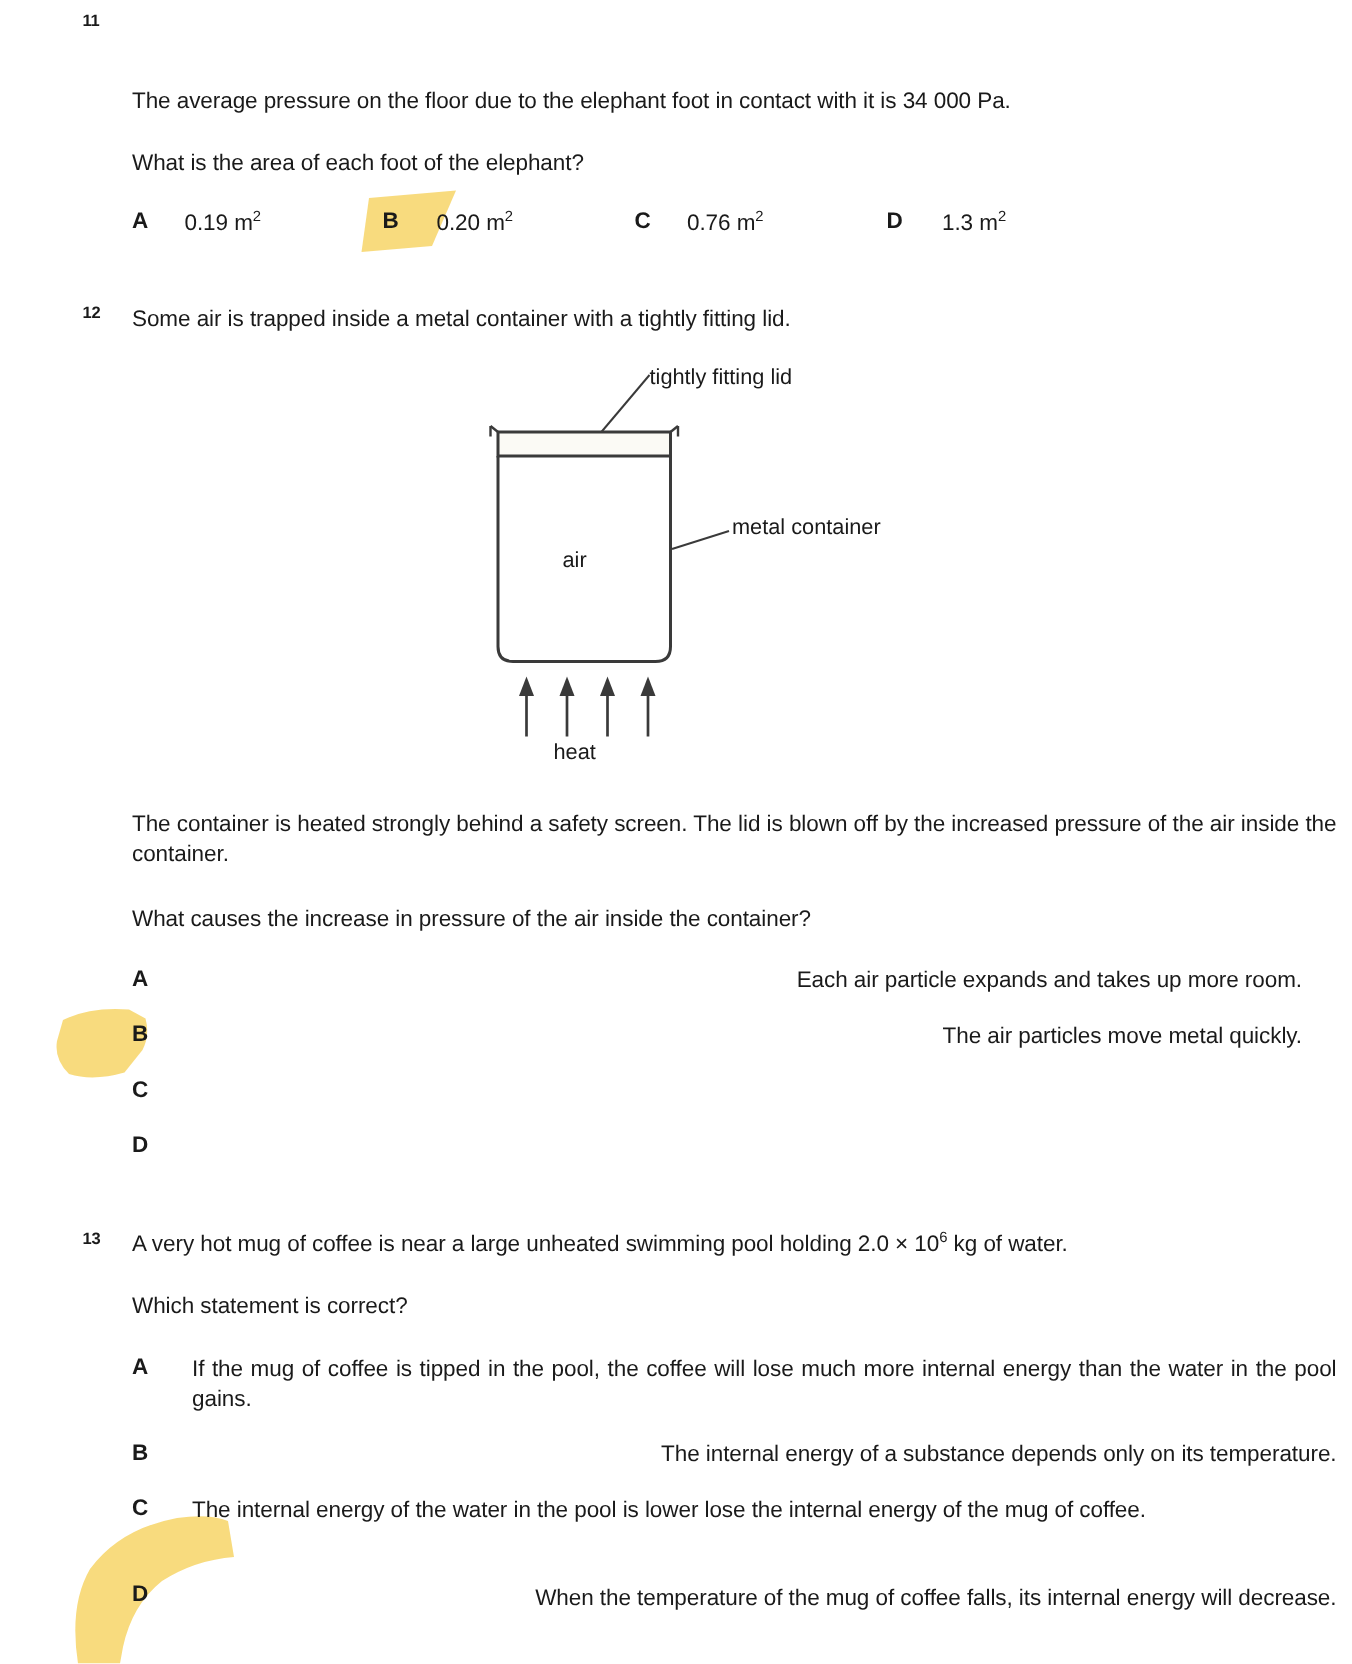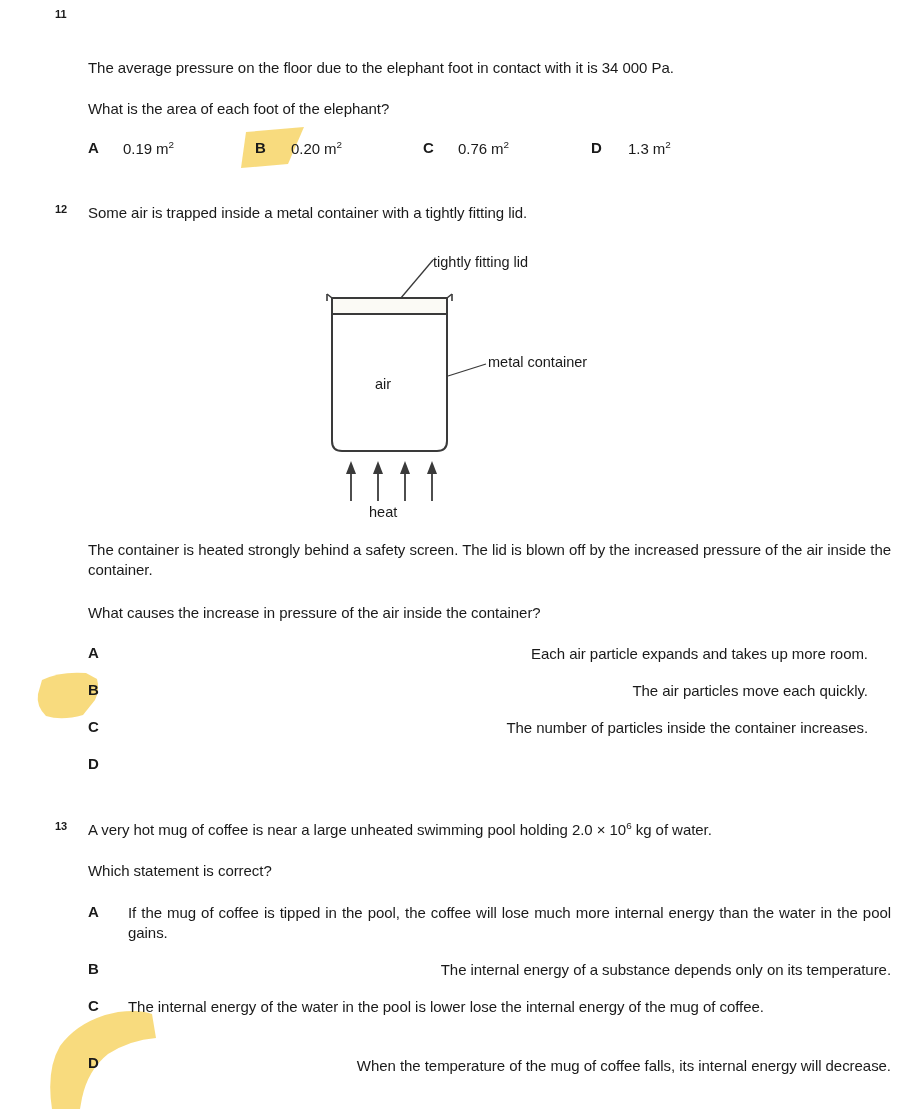--- a/index.html
+++ b/index.html
@@ -76,21 +76,21 @@
   sup {
     font-size: 0.66em;
     vertical-align: super;
     line-height: 0;
   }
 
   
   .diagram {
     position: absolute;
     left: 300px;
-    top: 246px;
+    top: 236px;
     width: 360px;
     height: 285px;
     z-index: 2;
   }
   .diagram svg { display: block; }
   .dlabel {
     position: absolute;
     font-size: 14.5px;
     color: #1a1a1a;
     white-space: nowrap;
@@ -145,24 +145,23 @@
     <div class="qbody" style="left:88px; top:203px; width:800px;">Some air is trapped inside a metal container with a tightly fitting lid.</div>
 
     <div class="qbody" style="left:88px; top:603px; width:800px;">What causes the increase in pressure of the air inside the container?</div>
 
     <div class="qbody justify" style="left:88px; top:540px; width:803px;">The container is heated strongly behind a safety screen. The lid is blown off by the increased pressure of the air inside the container.</div>
 
     <div class="optletter" style="left:88px; top:644px;">A</div>
     <div class="opttext" style="left:128px; top:644px; width:740px;">Each air particle expands and takes up more room.</div>
 
     <div class="optletter" style="left:88px; top:681px;">B</div>
-    <div class="opttext" style="left:128px; top:681px; width:740px;">The air particles move each quickly.</div>
+    <div class="opttext" style="left:128px; top:681px; width:740px;">The air particles move metal quickly.</div>
 
     <div class="optletter" style="left:88px; top:718px;">C</div>
-    <div class="opttext" style="left:128px; top:718px; width:740px;">The number of particles inside the container increases.</div>
 
     <div class="optletter" style="left:88px; top:755px;">D</div>
 
     <div class="qnum" style="left:55px; top:820px;">13</div>
 
     <div class="qbody" style="left:88px; top:820px; width:810px; white-space:nowrap;"><span>A very hot mug of coffee is near a large unheated swimming pool holding 2.0 × 10</span><sup>6</sup><span> kg of water.</span></div>
 
     <div class="qbody" style="left:88px; top:861px; width:800px;">Which statement is correct?</div>
 
     <div class="optletter" style="left:88px; top:903px;">A</div>

